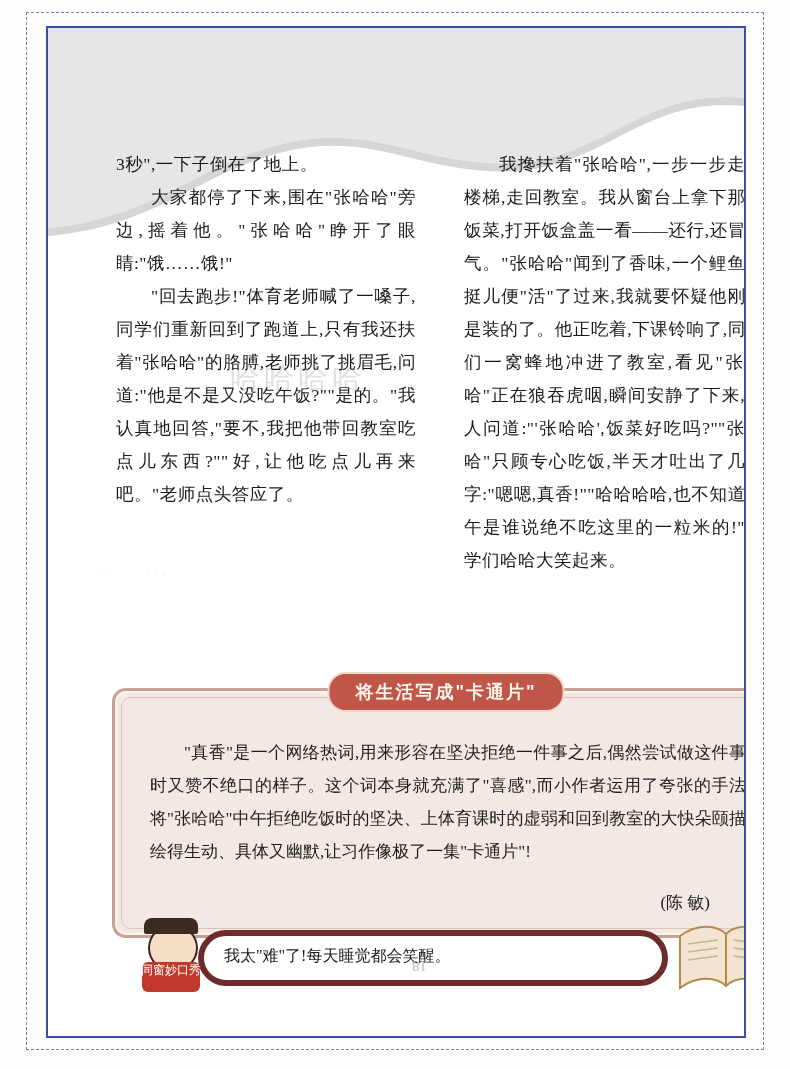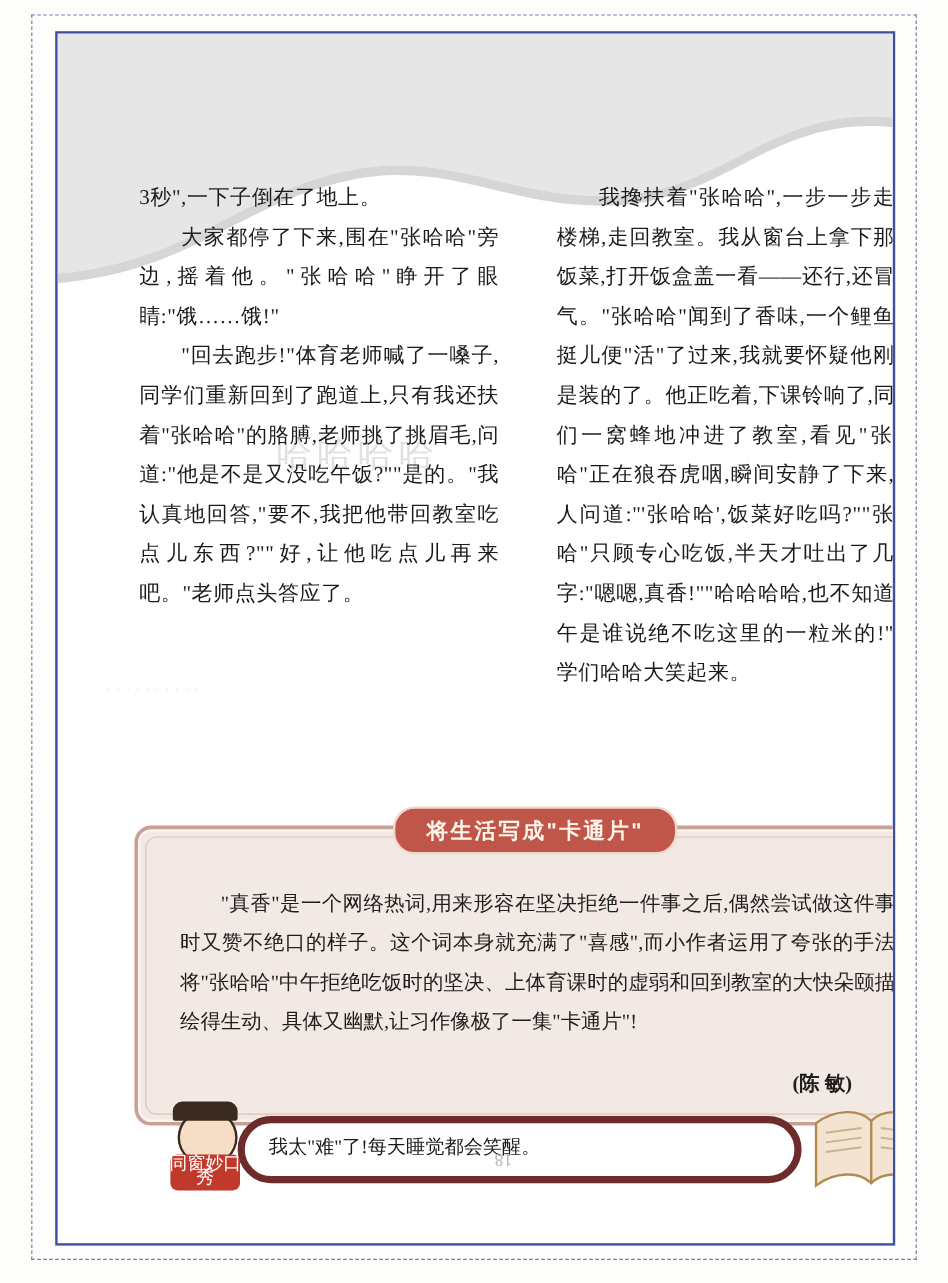--- a/index.html
+++ b/index.html
@@ -141,21 +141,20 @@
     text-indent: 2em;
     text-align: justify;
     font-family: "Liberation Serif", serif;
   }
   .comment-author {
     position: absolute;
     right: 70px;
     bottom: 24px;
     font-size: 17px;
     color: #1d1d1d;
-    font-weight: bold;
   }
 
   
   .footer {
     position: absolute;
     left: 64px;
     bottom: 34px;
     width: 668px;
     height: 86px;
   }
@@ -211,21 +210,21 @@
     height: 30px;
     background: #c0392b;
     border-radius: 6px;
   }
   .badge-label {
     position: absolute;
     left: 2px;
     top: 42px;
     width: 66px;
     text-align: center;
-    font-size: 15px;
+    font-size: 12px;
     color: #ffffff;
     line-height: 12px;
     font-family: "Liberation Sans", sans-serif;
   }
   .book-icon {
     position: absolute;
     right: 2px;
     bottom: 2px;
     width: 104px;
     height: 82px;

